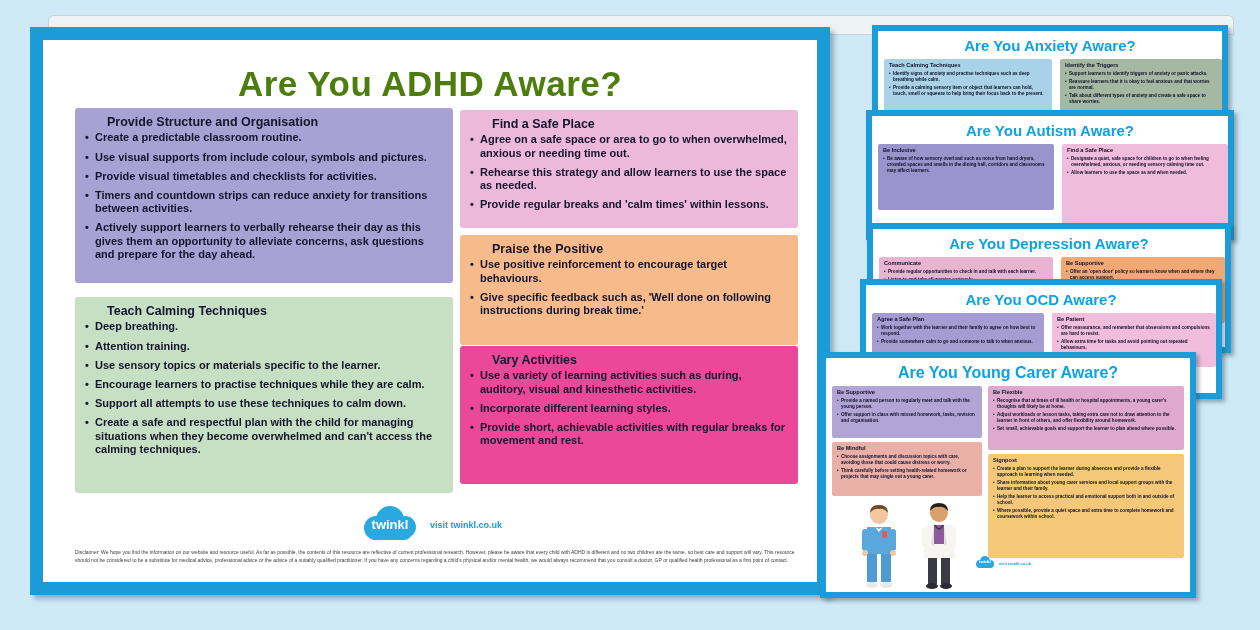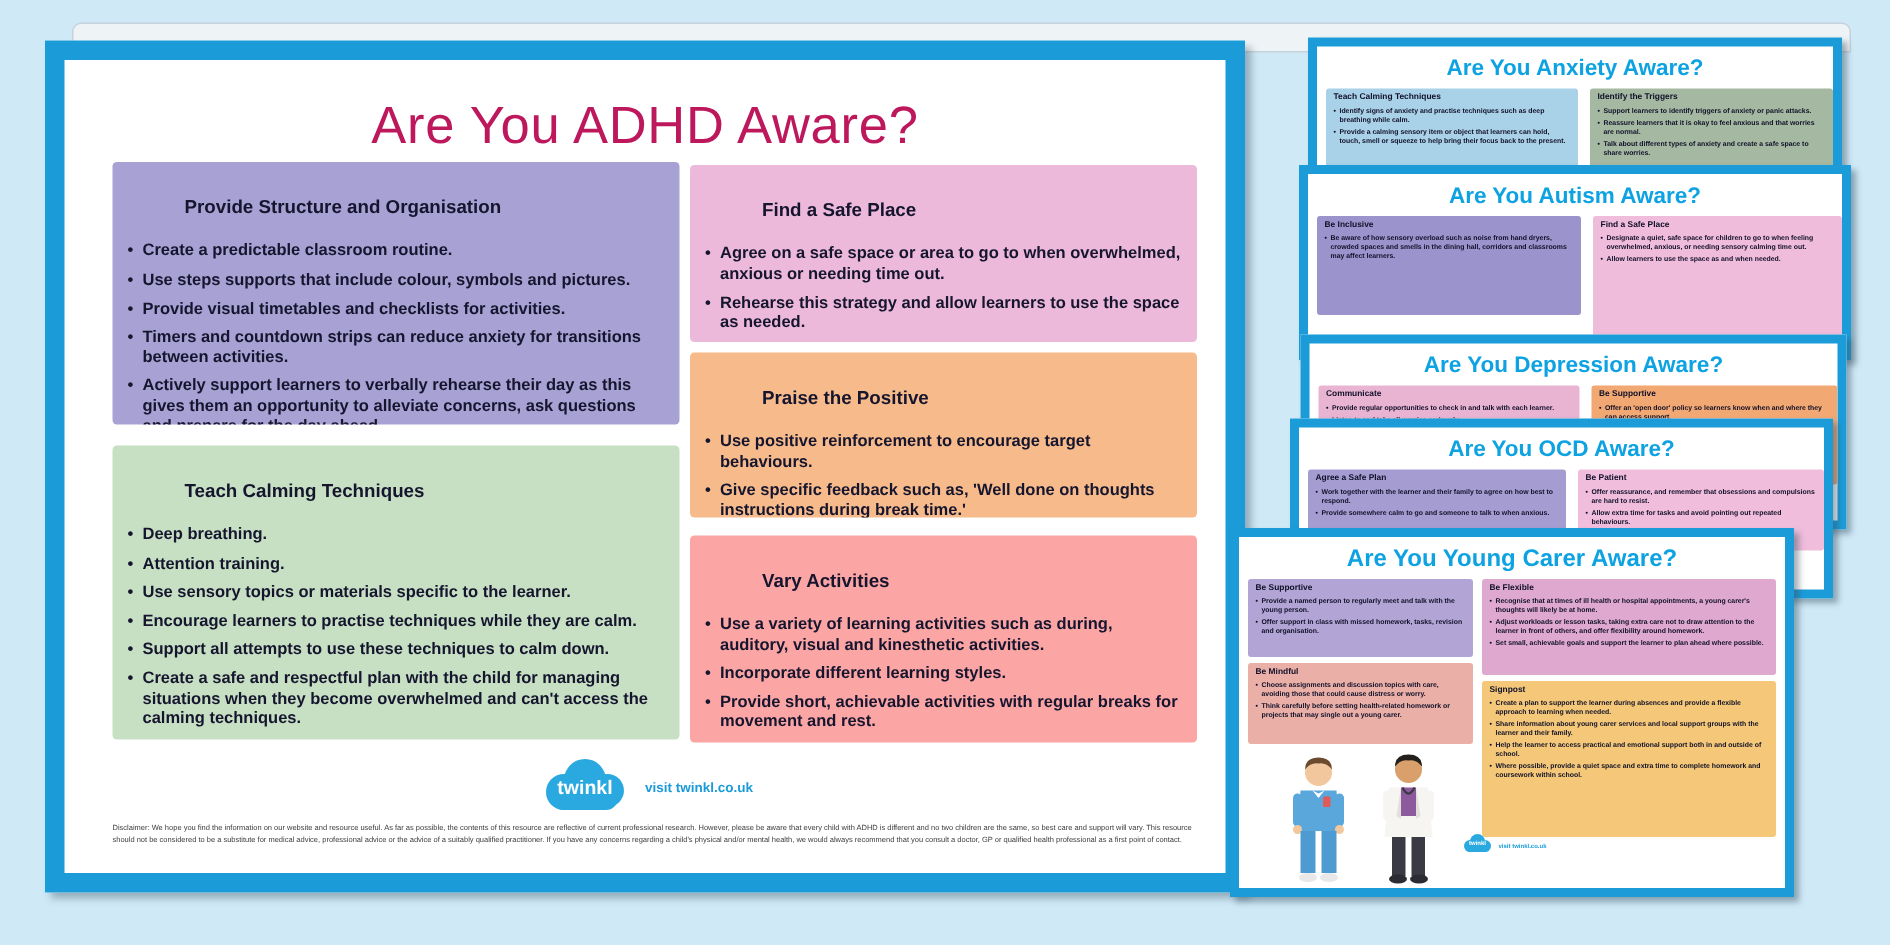--- a/index.html
+++ b/index.html
@@ -14,35 +14,35 @@
   }
   
   .main-poster {
     position:absolute; left:30px; top:27px; width:800px; height:568px;
     box-sizing:border-box; background:#ffffff; border:13px solid #1b9cd9;
     box-shadow:4px 4px 5px rgba(55,80,95,.40);
   }
   .main-inner { position:relative; width:100%; height:100%; overflow:hidden; }
   .main-title {
     position:absolute; top:24px; left:0; width:100%; text-align:center;
-    font-size:35px; font-weight:normal; color:#be185d; letter-spacing:.5px;
+    font-size:35px; font-weight:bold; color:#4d7c0f; letter-spacing:.5px;
   }
   .box {
     position:absolute; box-sizing:border-box; padding:7px 10px;
     border-radius:3px; color:#15152e; overflow:hidden;
   }
-  .box h3 { margin:16px; font-size:12.5px; font-weight:bold; line-height:1.15;padding-left:22px; }
+  .box h3 { margin:0; font-size:12.5px; font-weight:bold; line-height:1.15;padding-left:22px; }
   .main-poster .bullet { display:flex; margin-top:6px; font-size:11px; font-weight:bold; line-height:1.2; }
   .main-poster .bullet .dot { flex:0 0 10px; width:10px; }
   .main-poster .list .bullet:first-child { margin-top:2px; }
   .box-structure { left:32px; top:68px;  width:378px; height:175px; background:#a7a1d4; }
   .box-calming   { left:32px; top:257px; width:378px; height:196px; background:#c7dfc3; }
   .box-safe      { left:417px; top:70px;  width:338px; height:118px; background:#edb9da; }
   .box-praise    { left:417px; top:195px; width:338px; height:110px; background:#f6ba8b; }
-  .box-vary      { left:417px; top:317px; width:338px; height:138px; background:#fca5a5; }
+  .box-vary      { left:417px; top:306px; width:338px; height:138px; background:#ec4899; }
   .main-logo {
     position:absolute; top:464px; left:50%; transform:translateX(-50%);
     display:flex; align-items:center; gap:8px;
   }
   .cloud-wrap { position:relative; width:64px; height:42px; }
   .cloud-wrap .cloud-label {
     position:absolute; top:13px; left:0; width:100%; text-align:center;
     color:#fff; font-size:13px; font-weight:bold;
   }
   .visit-text { font-size:9px; font-weight:bold; color:#1b9cd9; }
@@ -106,21 +106,21 @@
 
       <div class="box box-structure">
         <h3>Provide Structure and Organisation</h3>
         <div class="list">
             <div class="bullet">
               <span class="dot">•</span>
               <span class="btxt">Create a predictable classroom routine.</span>
             </div>
             <div class="bullet">
               <span class="dot">•</span>
-              <span class="btxt">Use steps supports that include colour, symbols and pictures.</span>
+              <span class="btxt">Use visual supports from include colour, symbols and pictures.</span>
             </div>
             <div class="bullet">
               <span class="dot">•</span>
               <span class="btxt">Provide visual timetables and checklists for activities.</span>
             </div>
             <div class="bullet">
               <span class="dot">•</span>
               <span class="btxt">Timers and countdown strips can reduce anxiety for transitions between activities.</span>
             </div>
             <div class="bullet">
@@ -180,21 +180,21 @@
 
       <div class="box box-praise">
         <h3>Praise the Positive</h3>
         <div class="list">
             <div class="bullet">
               <span class="dot">•</span>
               <span class="btxt">Use positive reinforcement to encourage target behaviours.</span>
             </div>
             <div class="bullet">
               <span class="dot">•</span>
-              <span class="btxt">Give specific feedback such as, 'Well done on thoughts instructions during break time.'</span>
+              <span class="btxt">Give specific feedback such as, 'Well done on following instructions during break time.'</span>
             </div>
           </div>
       </div>
 
       <div class="box box-vary">
         <h3>Vary Activities</h3>
         <div class="list">
             <div class="bullet">
               <span class="dot">•</span>
               <span class="btxt">Use a variety of learning activities such as during, auditory, visual and kinesthetic activities.</span>

